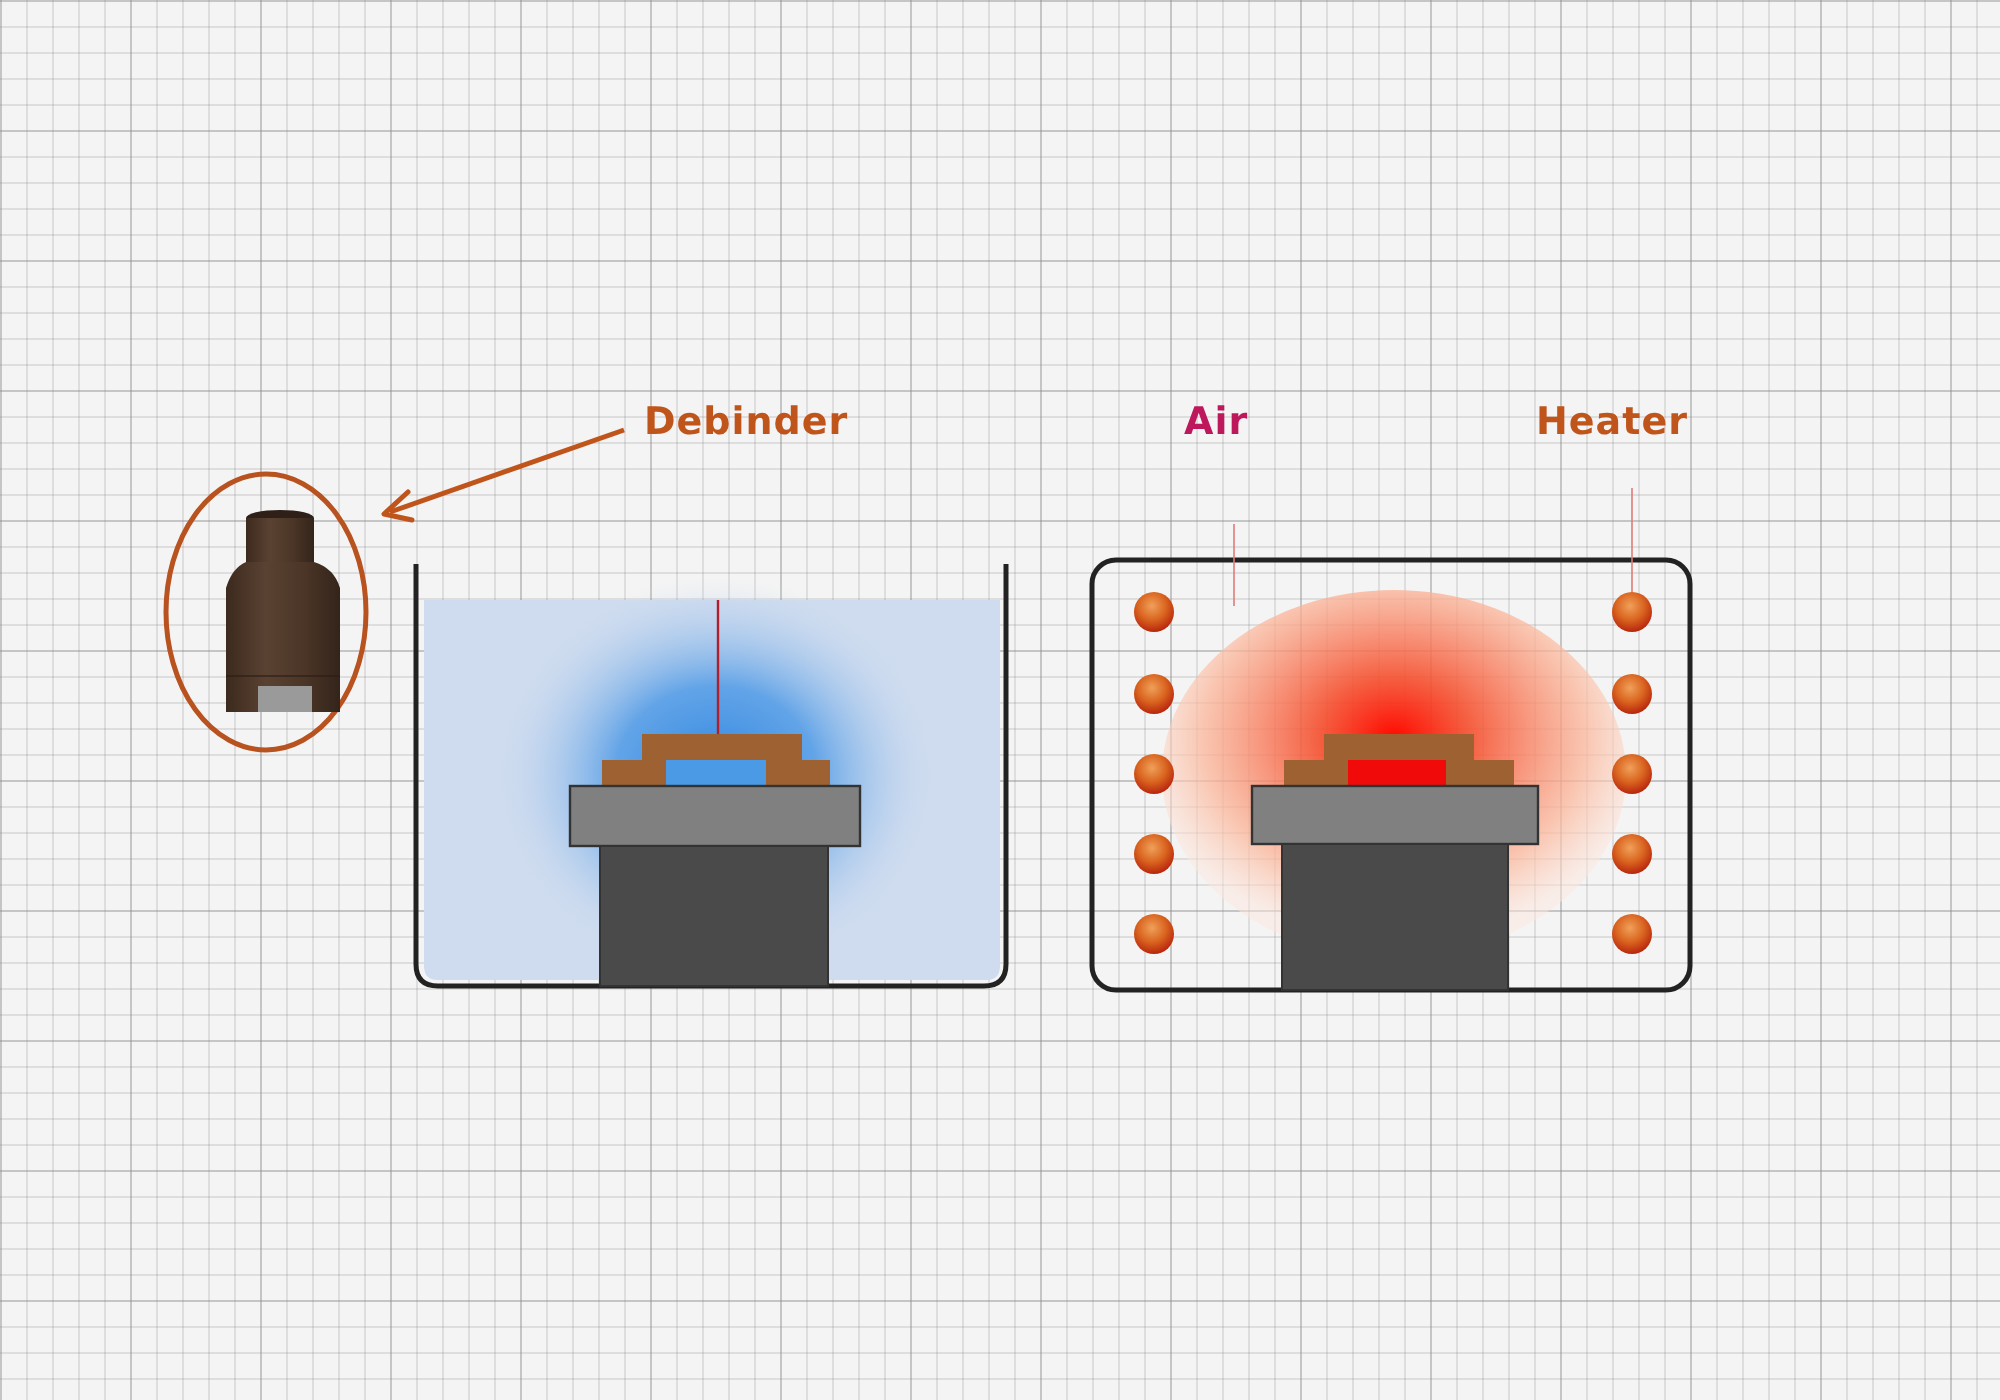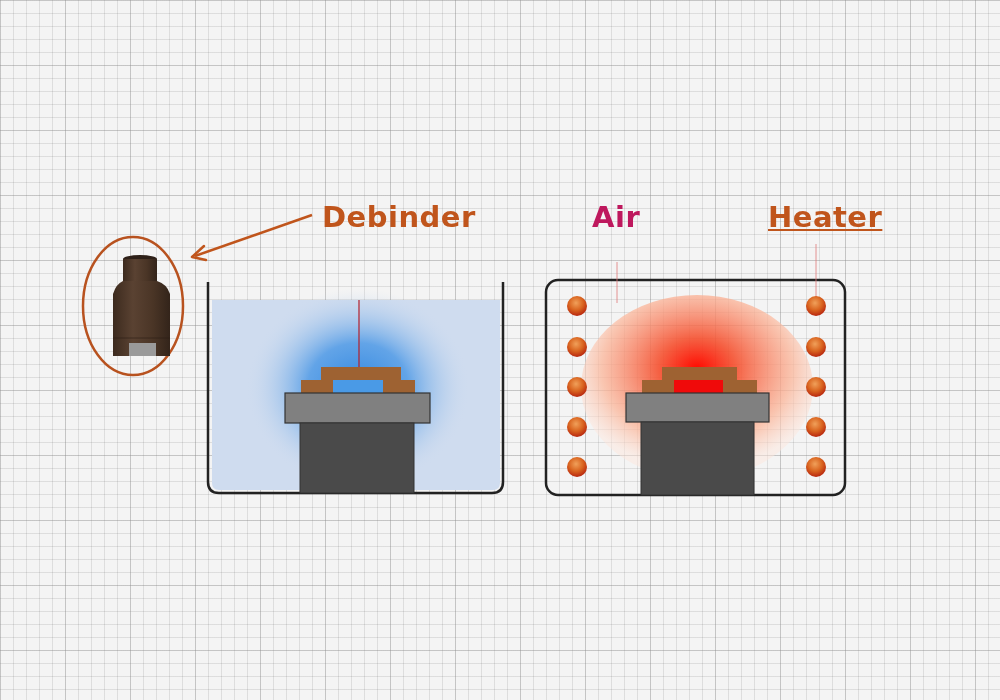--- a/index.html
+++ b/index.html
@@ -8,31 +8,31 @@
     background-color:#f4f4f4;
     background-image:
       linear-gradient(to right, rgba(150,150,150,0.35) 1px, transparent 1px),
       linear-gradient(to bottom, rgba(150,150,150,0.35) 1px, transparent 1px),
       linear-gradient(to right, rgba(120,120,120,0.18) 1px, transparent 1px),
       linear-gradient(to bottom, rgba(120,120,120,0.18) 1px, transparent 1px);
     background-size: 65px 65px, 65px 65px, 13px 13px, 13px 13px;
     font-family: "DejaVu Sans", sans-serif;
   }
   .label {
-    position:absolute; font-weight:bold; font-size:29px; letter-spacing:0.5px;
+    position:absolute; font-weight:bold; font-size:19px; letter-spacing:0.5px;
     font-family: "DejaVu Sans", sans-serif;
   }
   svg { position:absolute; left:0; top:0; }
 </style>
 </head>
 <body>
 
 <div class="label" style="left:322px; top:200px; color:#c0551c;">Debinder</div>
 <div class="label" style="left:592px; top:200px; color:#be185d;">Air</div>
-<div class="label" style="left:768px; top:200px; color:#c0551c;text-decoration:underline;">Heater</div>
+<div class="label" style="left:768px; top:200px; color:#c0551c;">Heater</div>
 
 <svg width="1000" height="700" viewBox="0 0 1000 700">
   <defs>
     <radialGradient id="blueGlow" cx="50%" cy="50%" r="50%">
       <stop offset="0%" stop-color="#2f86e0" stop-opacity="1"></stop>
       <stop offset="45%" stop-color="#4f9ae6" stop-opacity="0.85"></stop>
       <stop offset="100%" stop-color="#cfdcef" stop-opacity="0"></stop>
     </radialGradient>
     <radialGradient id="redGlow" cx="50%" cy="40%" r="55%">
       <stop offset="0%" stop-color="#ff0a00" stop-opacity="1"></stop>

